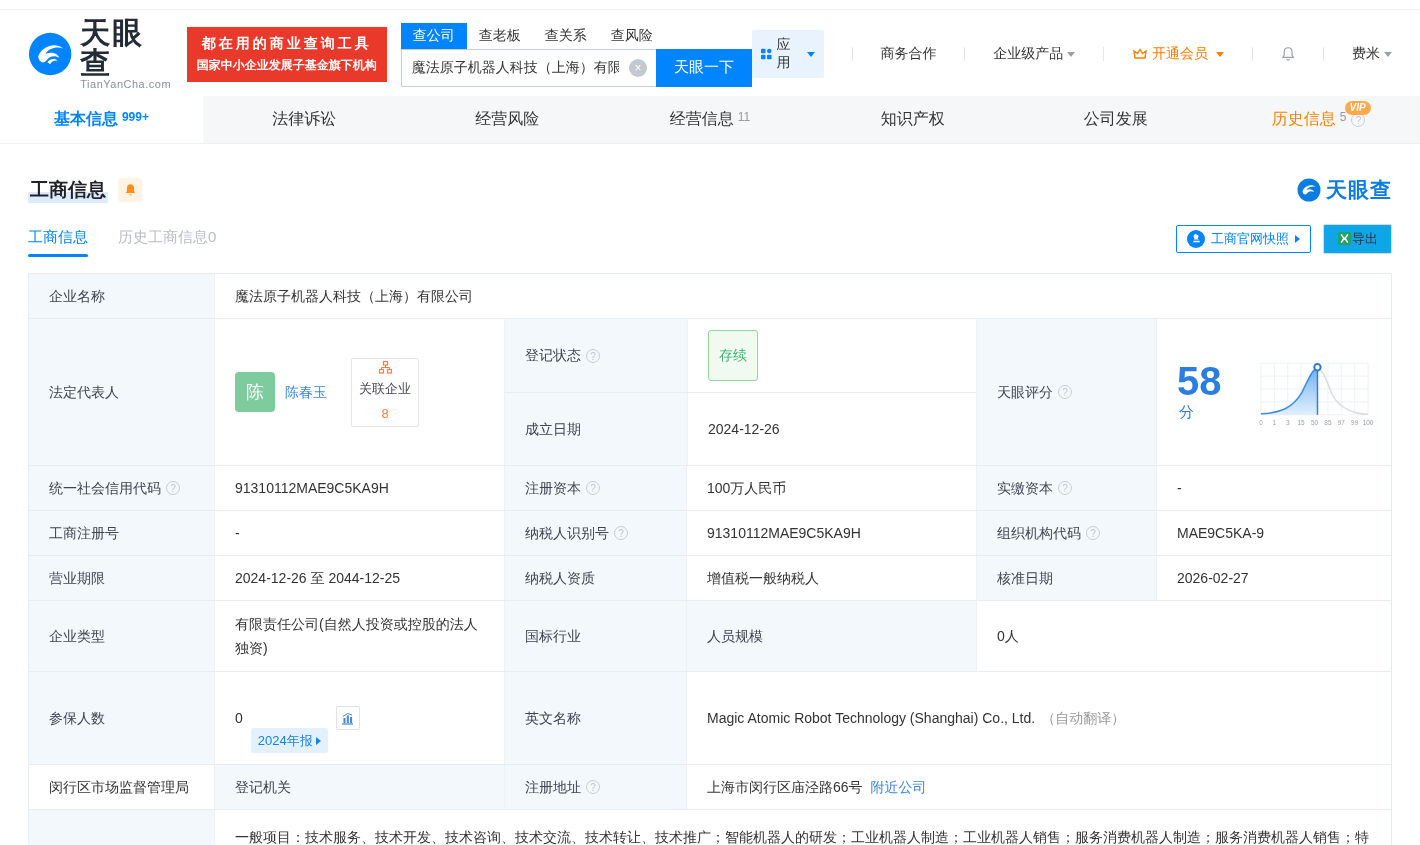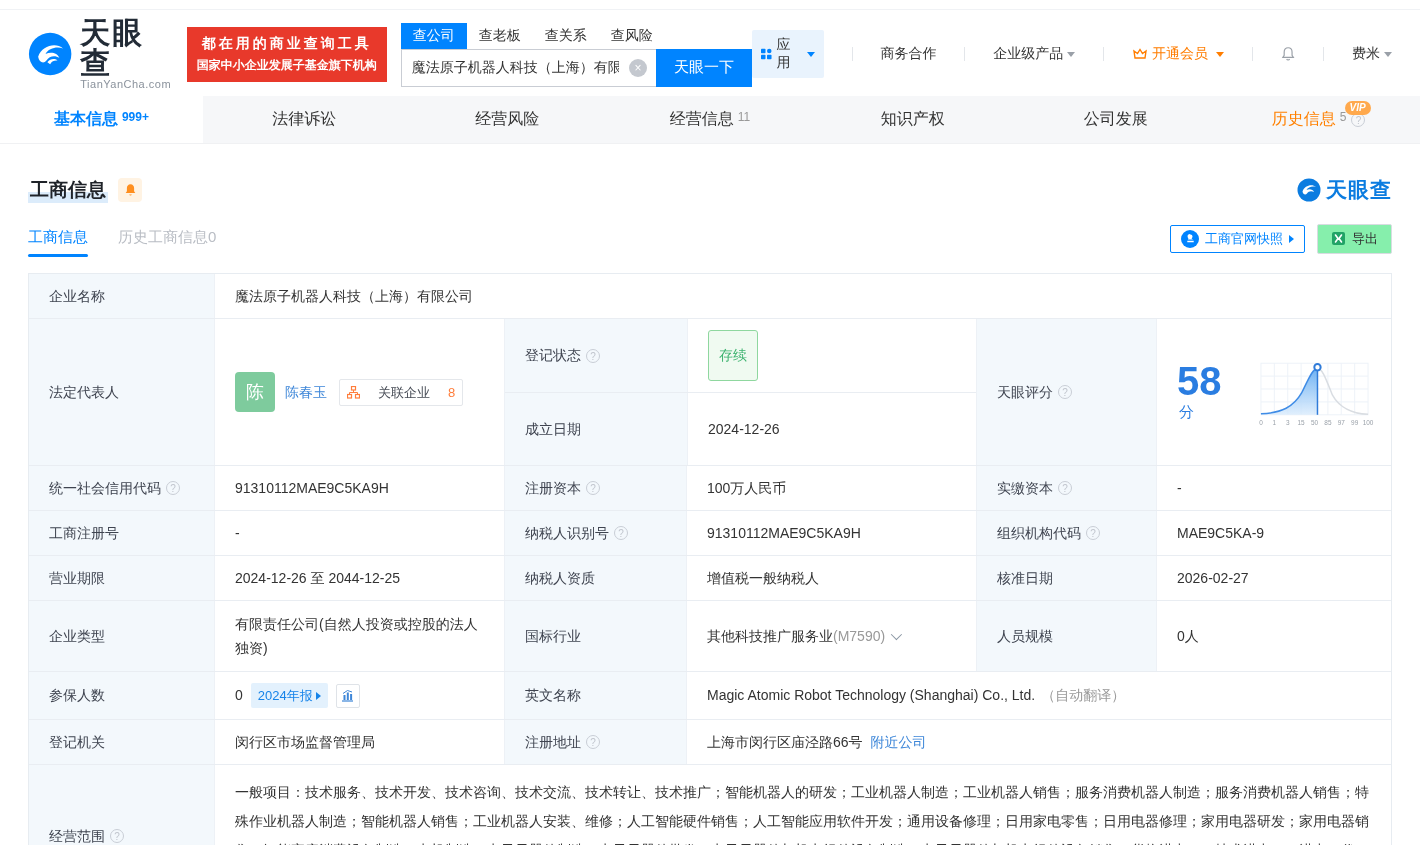--- a/index.html
+++ b/index.html
@@ -51,49 +51,49 @@
   .watermark .w-txt { font-size:21px; font-weight:bold; color:#0b7ce0; letter-spacing:1px; }
 
   .subrow { display:flex; align-items:center; margin-top:24px; }
   .subtab { font-size:15px; cursor:pointer; position:relative; padding-bottom:10px; }
   .subtab.active { color:#0084ff; }
   .subtab.active::after { content:""; position:absolute; left:0; right:0; bottom:0; height:3px; background:#0084ff; border-radius:2px; }
   .subtab.muted { color:#b9bdc4; margin-left:30px; }
   .sub-btns { margin-left:auto; display:flex; gap:12px; align-items:center; margin-top:-8px; }
   .btn-snap { display:flex; align-items:center; gap:6px; border:1px solid #0084ff; color:#0084ff; font-size:13px; padding:4px 10px; border-radius:2px; background:#fff; cursor:pointer; }
   .snap-circ { width:18px; height:18px; border-radius:50%; background:#0084ff; display:flex; align-items:center; justify-content:center; }
-  .btn-exp { display:flex; align-items:center; gap:6px; border:1px solid #d8dce1; color:#333; font-size:13px; padding:5px 13px; border-radius:2px; background:#86efac; cursor:pointer; }
+  .btn-exp { display:flex; align-items:center; border:1px solid #d8dce1; color:#333; font-size:13px; padding:5px 13px; border-radius:2px; background:#0ea5e9; cursor:pointer; }
   .tri-r { width:0; height:0; border-top:4px solid transparent; border-bottom:4px solid transparent; border-left:5px solid #0084ff; display:inline-block; }
 
   
   .biz-table { margin-top:16px; border:1px solid #e7ecf1; font-size:14px; }
   .t-row { display:grid; border-bottom:1px solid #e9edf2; }
   .t-row:last-child { border-bottom:none; }
   .cell { padding:11px 16px 11px 20px; display:flex; align-items:center; border-left:1px solid #edf1f6; min-height:44px; line-height:21px; }
   .t-row > .cell:first-child, .inner-row > .cell:first-child { border-left:none; }
   .lbl { background:#f3f8fc; color:#3f4450; }
   .r-name { grid-template-columns:185px 1fr; }
   .r-legal { grid-template-columns:185px 290px 472px 180px 1fr; }
   .r-6 { grid-template-columns:185px 290px 182px 290px 180px 1fr; }
   .r-span4 { grid-template-columns:185px 290px 182px 1fr; }
   .r-scope { grid-template-columns:185px 1fr; }
   .inner { display:grid; grid-template-rows:1fr 1fr; padding:0; border-left:1px solid #edf1f6; }
   .inner-row { display:grid; grid-template-columns:182px 1fr; }
   .inner-row + .inner-row { border-top:1px solid #e9edf2; }
   .avatar { width:40px; height:40px; border-radius:4px; background:#7ecb9d; color:#fff; font-size:18px; display:flex; align-items:center; justify-content:center; margin-right:10px; }
   a.lnk { color:#3d86d8; text-decoration:none; cursor:pointer; }
-  .rel-chip { display:flex; align-items:center; gap:18px; border:1px solid #e4e7eb; border-radius:2px; padding:2px 7px; margin-left:12px; font-size:13px; color:#454a54; cursor:pointer; }
+  .rel-chip { display:flex; align-items:center; gap:4px; border:1px solid #e4e7eb; border-radius:2px; padding:2px 7px; margin-left:24px; font-size:13px; color:#454a54; cursor:pointer;flex-direction:column; }
   .rel-chip b { color:#ff7d3b; font-weight:normal; }
   .status-badge { background:#f0faf1; border:1px solid #8fd79f; color:#3eb370; padding:14px 10px; border-radius:3px; font-size:14px; }
   .gray { color:#999; }
   .chev { display:inline-block; width:8px; height:8px; border-right:1.5px solid #8a96a3; border-bottom:1.5px solid #8a96a3; transform:rotate(45deg) translateY(-2px); margin-left:6px; }
   .score-wrap { display:flex; align-items:center; gap:16px; }
   .score-num { font-size:40px; font-weight:bold; color:#2a7de1; line-height:1; }
   .score-unit { font-size:15px; color:#2a7de1; margin-left:2px; }
-  .chip-report { background:#e3f1fd; color:#1583e9; font-size:13px; padding:2px 7px; border-radius:2px; margin-left:8px; cursor:pointer; display:inline-flex; align-items:center; gap:3px; }
+  .chip-report { background:#e3f1fd; color:#1583e9; font-size:13px; padding:2px 7px; border-radius:2px; margin-left:8px; cursor:pointer; display:inline-flex; align-items:center; gap:3px;margin-top:45px; }
   .chart-box { width:24px; height:24px; border:1px solid #dfe3e8; border-radius:2px; display:flex; align-items:center; justify-content:center; margin-left:8px; cursor:pointer; }
   .scope-val { display:block; line-height:29px; padding:13px 20px; align-items:flex-start; }
 </style>
 </head>
 <body>
 
 <div class="top-divider"></div>
 
 <div class="header">
   <div class="logo">
@@ -354,25 +354,20 @@
       <div class="cell lbl">纳税人资质</div>
       <div class="cell">增值税一般纳税人</div>
       <div class="cell lbl">核准日期</div>
       <div class="cell">2026-02-27</div>
     </div>
 
     <div class="t-row r-6">
       <div class="cell lbl">企业类型</div>
       <div class="cell" style="line-height:24px;">有限责任公司(自然人投资或控股的法人独资)</div>
       <div class="cell lbl">国标行业</div>
-      <div class="cell">
-        <span>其他科技推广服务业</span>
-        <span class="gray">(M7590)</span>
-        <span class="chev"></span>
-      </div>
       <div class="cell lbl">人员规模</div>
       <div class="cell">0人</div>
     </div>
 
     <div class="t-row r-span4">
       <div class="cell lbl">参保人数</div>
       <div class="cell">
         <span>0</span>
         <span class="chip-report">
           <span>2024年报</span>
@@ -389,22 +384,22 @@
         </span>
       </div>
       <div class="cell lbl">英文名称</div>
       <div class="cell">
         <span>Magic Atomic Robot Technology (Shanghai) Co., Ltd.</span>
         <span class="gray" style="margin-left:6px;">（自动翻译）</span>
       </div>
     </div>
 
     <div class="t-row r-span4">
+      <div class="cell">闵行区市场监督管理局</div>
       <div class="cell lbl">登记机关</div>
-      <div class="cell">闵行区市场监督管理局</div>
       <div class="cell lbl">
         <span>注册地址</span>
         <span class="help-dot">?</span>
       </div>
       <div class="cell">
         <span>上海市闵行区庙泾路66号</span>
         <a class="lnk" style="margin-left:8px;">附近公司</a>
       </div>
     </div>
 

